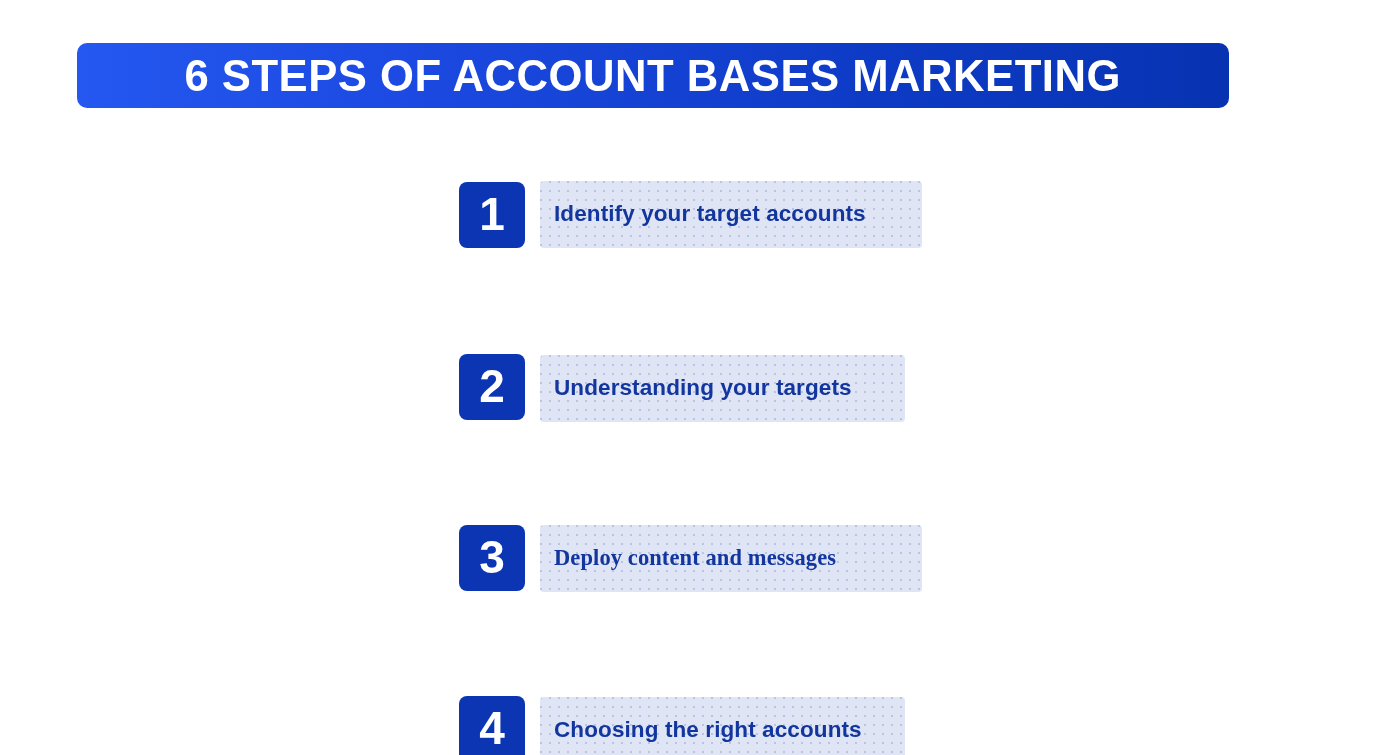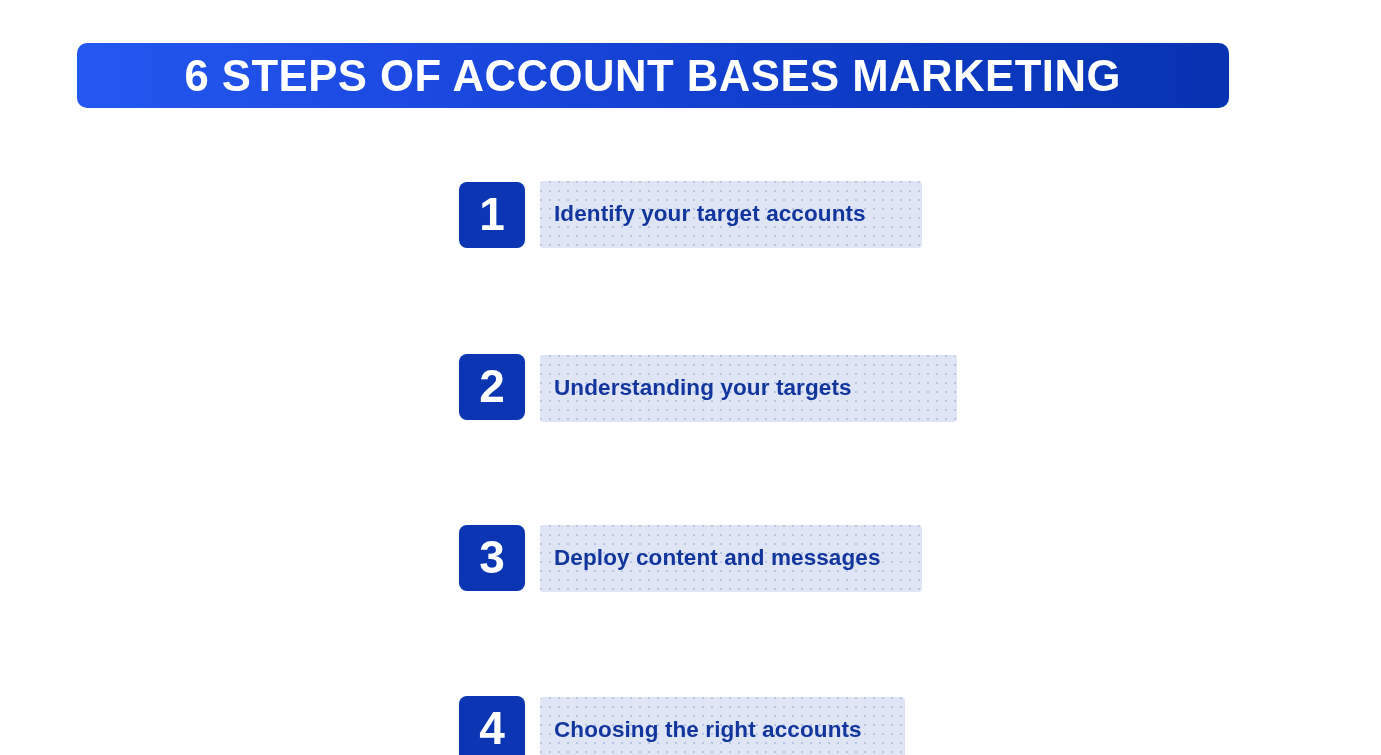--- a/index.html
+++ b/index.html
@@ -99,24 +99,24 @@
     letter-spacing: 0.1px;
     line-height: 1;
     white-space: nowrap;
   }
 
   
   .row-1 .step-badge { top: 1px; }
   .row-1 .step-box   { top: 0px;  width: 382px; }
 
   .row-2 .step-badge { top: 87px; }
-  .row-2 .step-box   { top: 88px; width: 417px; }
+  .row-2 .step-box   { top: 88px; width: 365px; }
 
   .row-3 .step-badge { top: 172px; }
-  .row-3 .step-box   { top: 172px; width: 382px; }
+  .row-3 .step-box   { top: 172px; width: 382px; font-family: Liberation Serif, serif; }
 
   .row-4 .step-badge { top: 257px; }
   .row-4 .step-box   { top: 258px; width: 365px; }
 </style>
 </head>
 <body>
 
 <div class="header-banner">
   <div class="header-title">6 STEPS OF ACCOUNT BASES MARKETING</div>
 </div>

